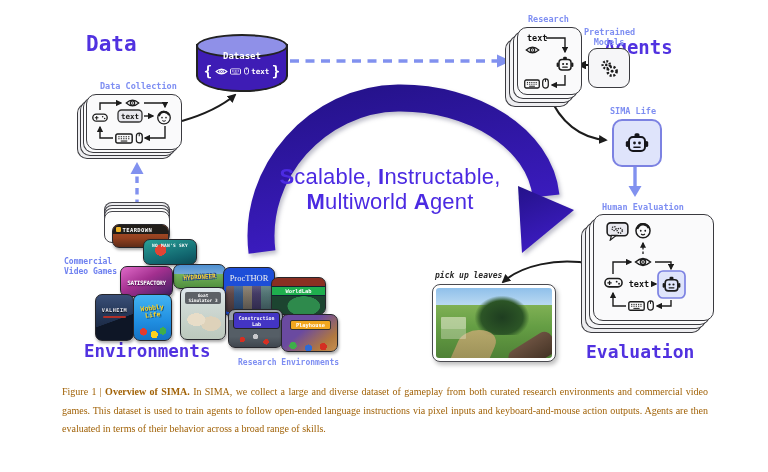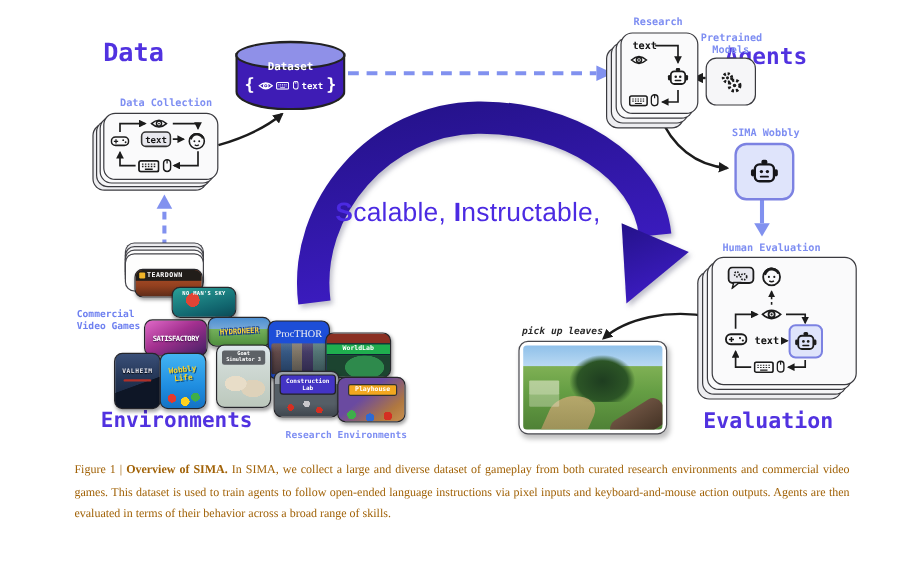--- a/index.html
+++ b/index.html
@@ -229,20 +229,21 @@
     <path d="M592 264 C556 257 521 266 503 282" fill="none" stroke="#1c1c1c" stroke-width="2" marker-end="url(#mk-b)"></path>
   </svg>
 
   <div class="abs heading" style="left:86px;top:32px;font-size:21px;">Data</div>
   <div class="abs heading" style="left:604px;top:36px;font-size:19px;">Agents</div>
   <div class="abs heading" style="left:84px;top:341px;font-size:17.5px;">Environments</div>
   <div class="abs heading" style="left:586px;top:341px;font-size:18px;">Evaluation</div>
 
   <div id="sima-title" class="abs">
     <div><b>S</b><span>calable, </span><b>I</b><span>nstructable,</span></div>
+    <div><b>M</b><span>ultiworld </span><b>A</b><span>gent</span></div>
   </div>
 
   <div class="abs sublabel" style="left:100px;top:81px;">Data Collection</div>
   <div class="card stack3" style="left:86px;top:94px;width:94px;height:54px;z-index:3;">
     <svg class="minisvg" viewBox="0 0 94 54">
       <defs>
           <marker id="mkdc" viewBox="0 0 10 10" refX="8" refY="5" markerWidth="4.6" markerHeight="4.6" orient="auto">
             <path d="M0 0 L10 5 L0 10 Z" fill="#1c1c1c"></path>
           </marker>
         </defs>
@@ -302,21 +303,21 @@
   <div class="abs sublabel" style="left:584px;top:27px;text-align:center;width:50px;">
     <div>Pretrained</div>
     <div>Models</div>
   </div>
   <div id="pretrained-box" class="abs">
     <svg width="22" height="22" viewBox="0 0 24 24">
         <use href="#i-gears"></use>
       </svg>
   </div>
 
-  <div class="abs sublabel" style="left:610px;top:106px;">SIMA Wobbly</div>
+  <div class="abs sublabel" style="left:610px;top:106px;">SIMA Life</div>
   <div id="sima-box" class="abs">
     <svg width="24" height="24" viewBox="0 0 24 24">
         <use href="#i-robot"></use>
       </svg>
   </div>
 
   <div class="abs sublabel" style="left:602px;top:202px;">Human Evaluation</div>
   <div class="card stack4" style="left:593px;top:214px;width:119px;height:105px;z-index:3;">
     <svg class="minisvg" viewBox="0 0 119 105">
       <defs>

